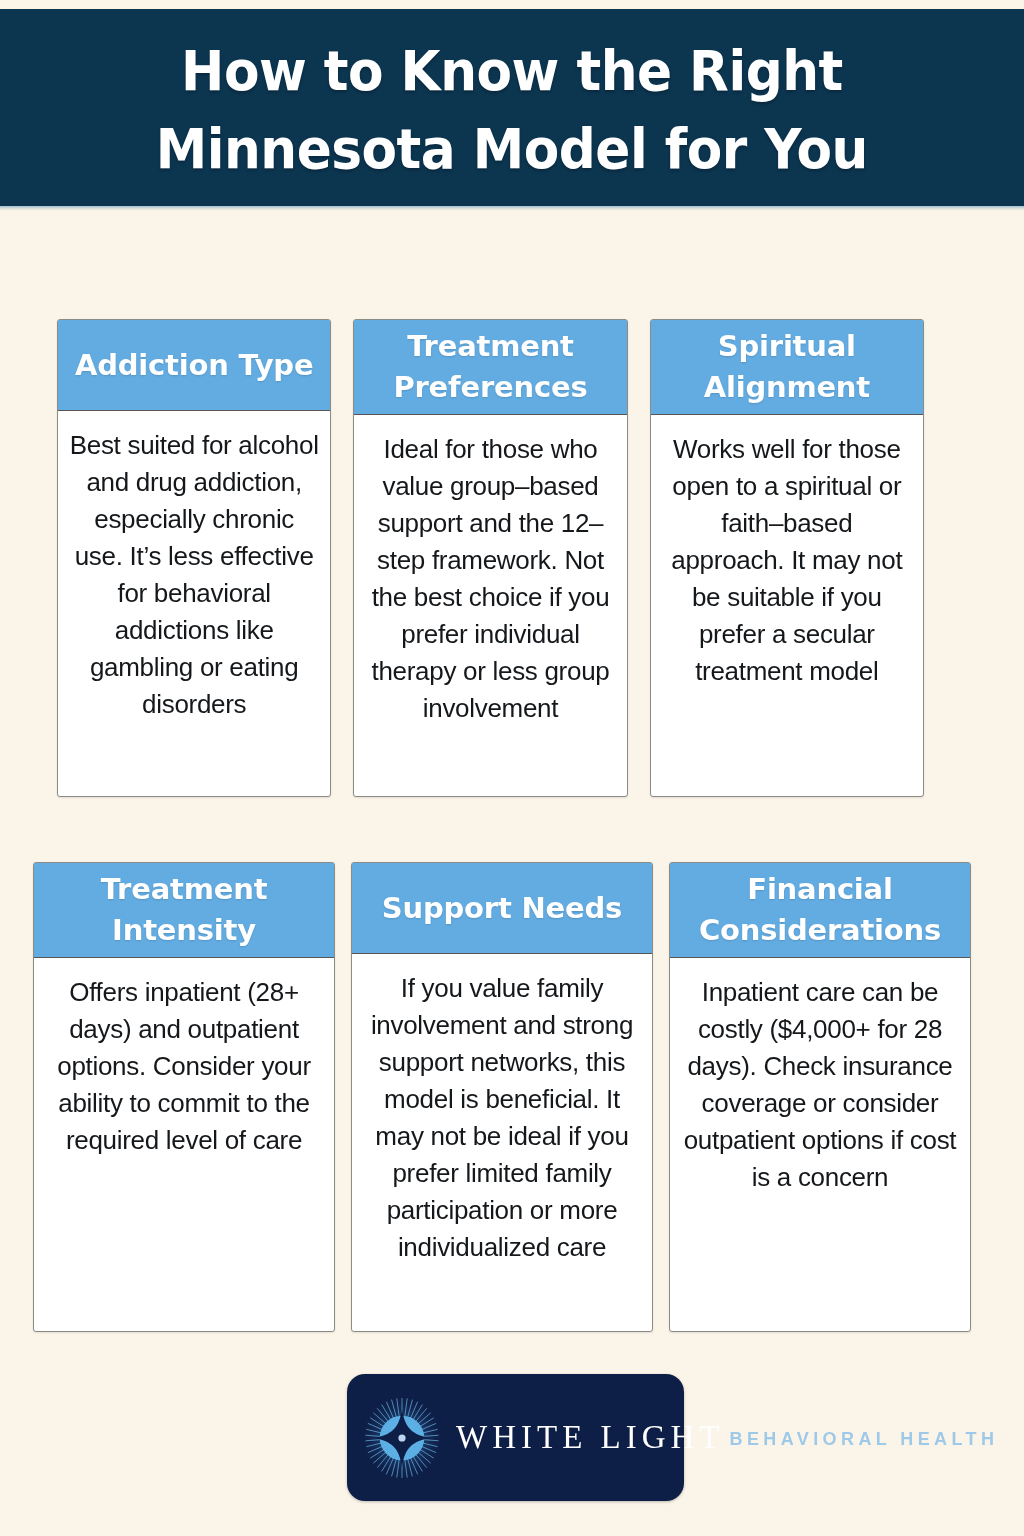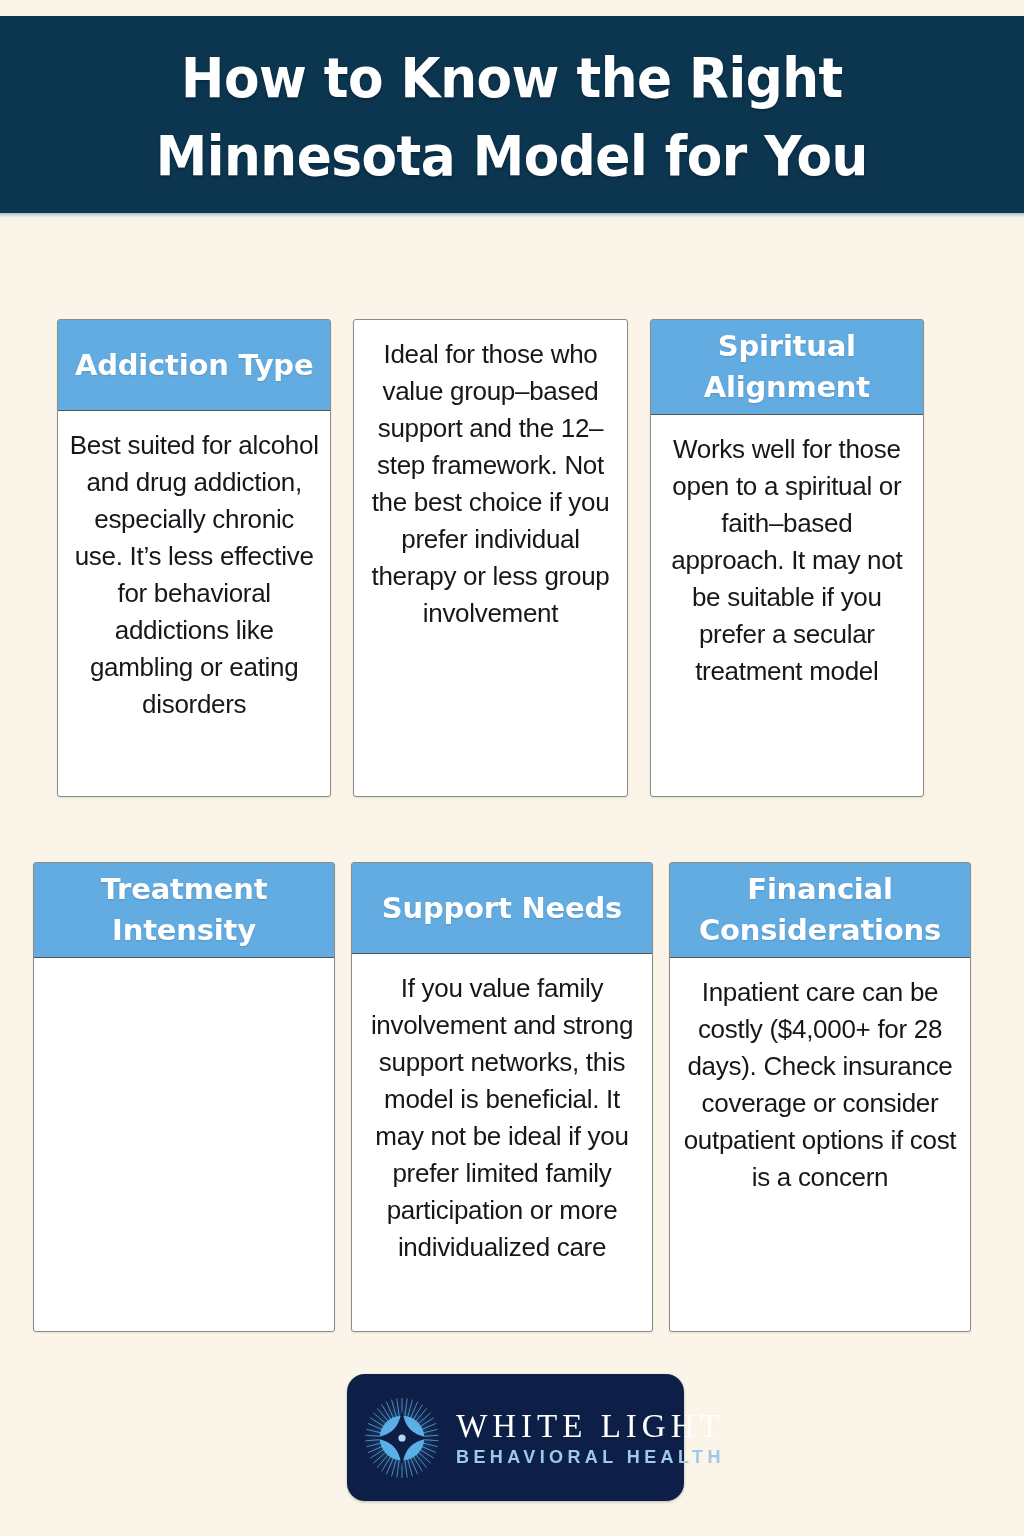--- a/index.html
+++ b/index.html
@@ -14,21 +14,21 @@
     background: #FBF5E9;
     font-family: "Liberation Sans", sans-serif;
     position: relative;
     overflow: hidden;
   }
 
   
   .header-banner {
     position: absolute;
     left: 0;
-    top: 16px;
+    top: 9px;
     width: 1024px;
     height: 197px;
     background: #0C3550;
     display: flex;
     flex-direction: column;
     align-items: center;
     justify-content: center;
     padding-top: 4px;
   }
   .header-banner::after {
@@ -147,21 +147,20 @@
     position: relative;
     width: 86px;
     height: 86px;
     flex: 0 0 auto;
   }
   .logo-mark svg { display: block; }
 
   .logo-wordmark {
     margin-left: 6px;
     display: flex;
-    flex-direction: column;
     align-items: center;
     padding-bottom: 2px;
   }
   .logo-name {
     color: #FFFFFF;
     font-family: "Liberation Serif", serif;
     font-size: 33px;
     line-height: 36px;
     letter-spacing: 5px;
     padding-left: 5px;
@@ -194,20 +193,23 @@
     <div class="card">
       <div class="card-header">
         <div class="card-header-text">Addiction Type</div>
       </div>
       <div class="card-body">
         <div class="card-body-text">Best suited for alcohol and drug addiction, especially chronic use. It’s less effective for behavioral addictions like gambling or eating disorders</div>
       </div>
     </div>
 
     <div class="card">
+      <div class="card-header">
+        <div class="card-header-text">Treatment Preferences</div>
+      </div>
       <div class="card-body">
         <div class="card-body-text">Ideal for those who value group–based support and the 12–step framework. Not the best choice if you prefer individual therapy or less group involvement</div>
       </div>
     </div>
 
     <div class="card">
       <div class="card-header">
         <div class="card-header-text">Spiritual Alignment</div>
       </div>
       <div class="card-body">
@@ -215,20 +217,23 @@
       </div>
     </div>
 
   </div>
 
   <div class="card-row row-2">
 
     <div class="card">
       <div class="card-header">
         <div class="card-header-text">Treatment Intensity</div>
+      </div>
+      <div class="card-body">
+        <div class="card-body-text">Offers inpatient (28+ days) and outpatient options. Consider your ability to commit to the required level of care</div>
       </div>
     </div>
 
     <div class="card">
       <div class="card-header">
         <div class="card-header-text">Support Needs</div>
       </div>
       <div class="card-body">
         <div class="card-body-text">If you value family involvement and strong support networks, this model is beneficial. It may not be ideal if you prefer limited family participation or more individualized care</div>
       </div>

